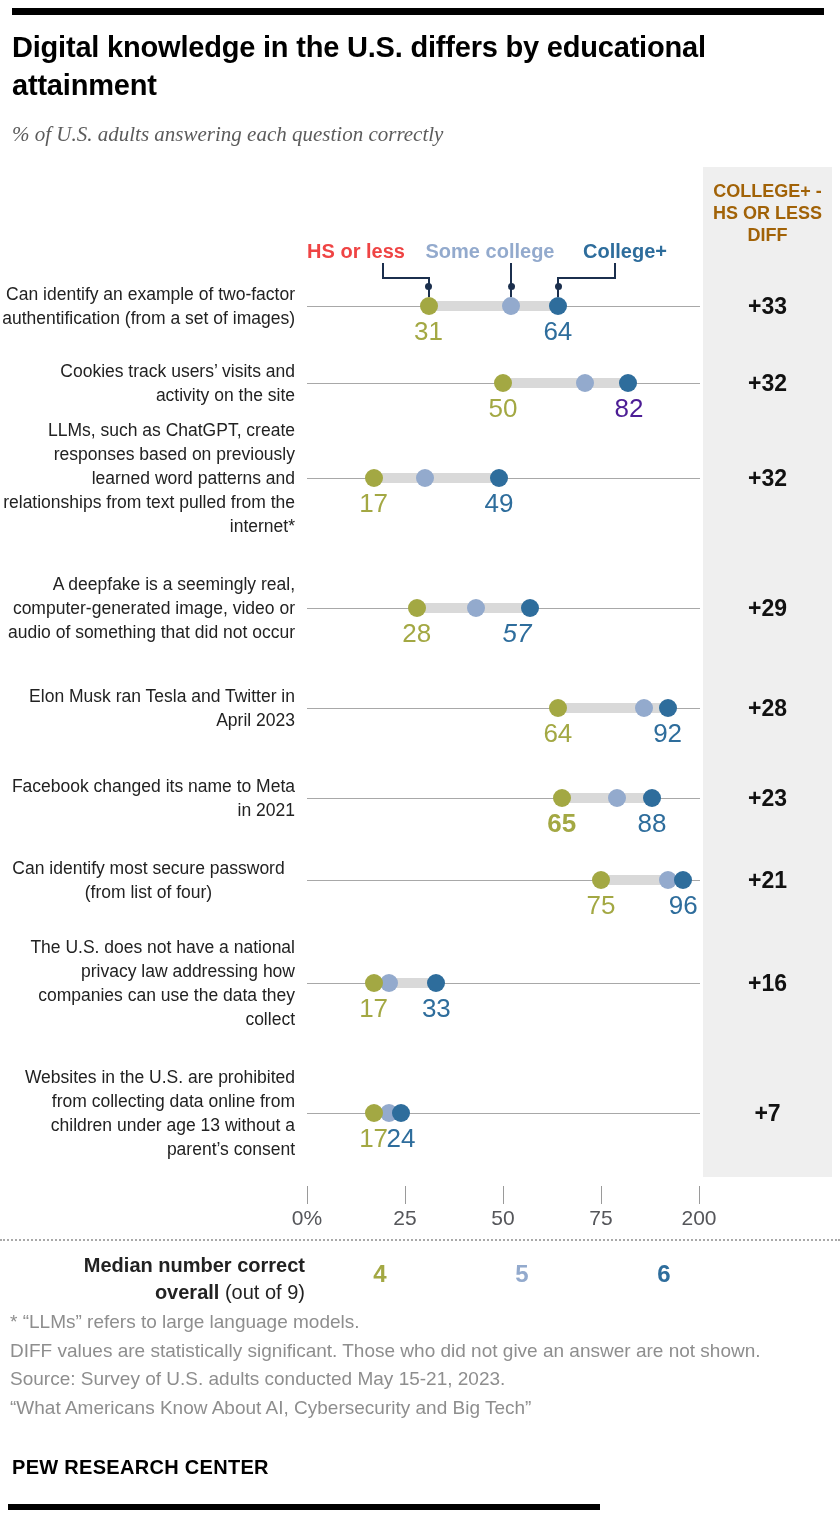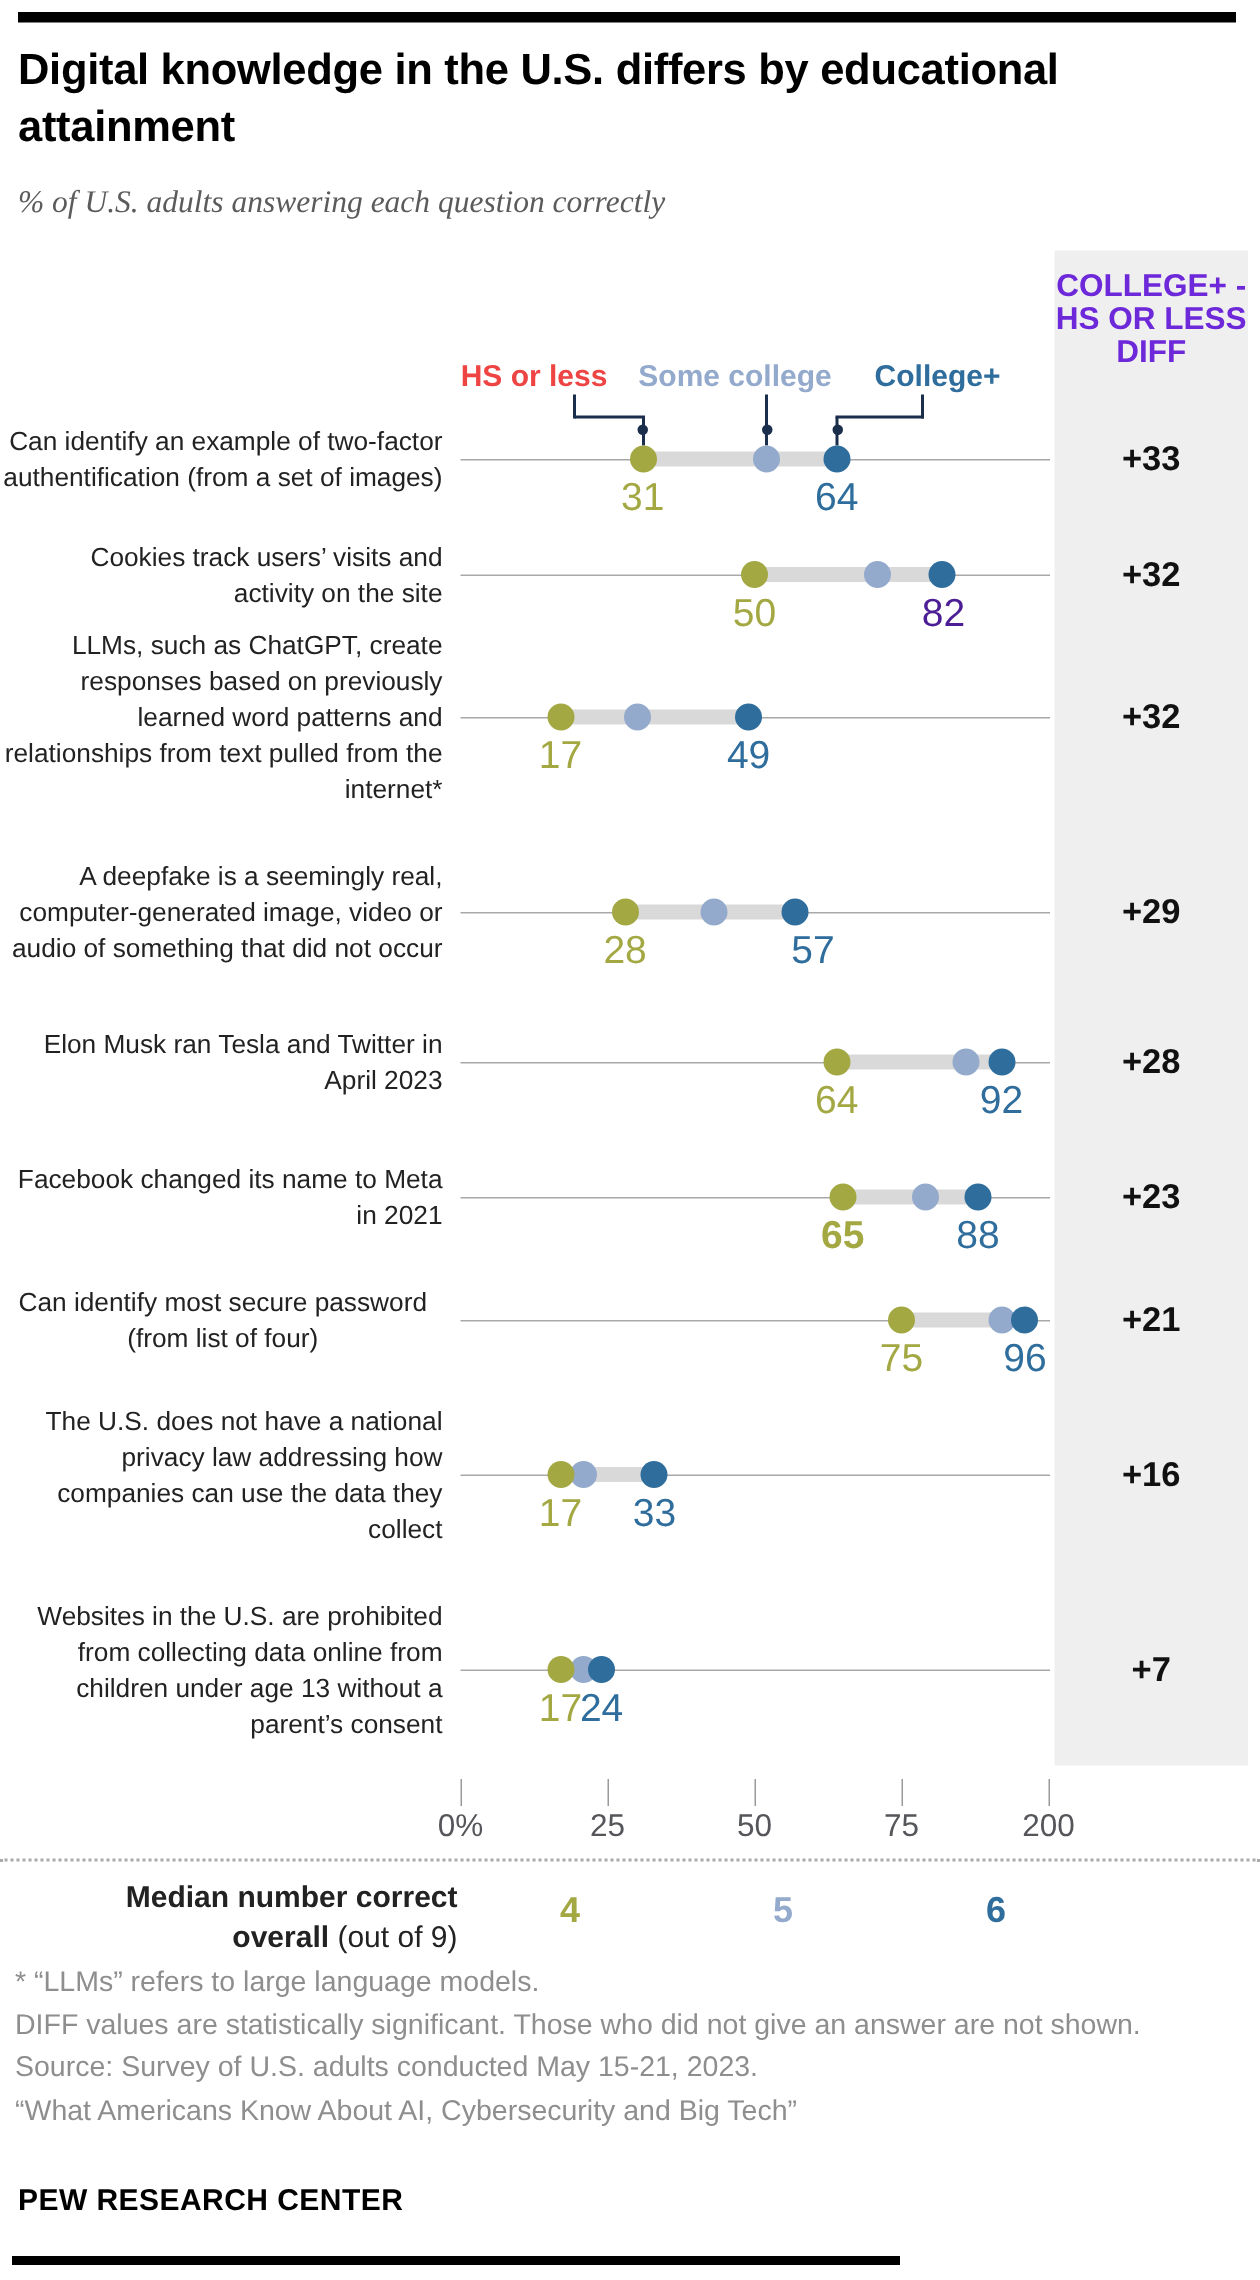--- a/index.html
+++ b/index.html
@@ -5,21 +5,21 @@
   html,body{margin:0;padding:0;background:#fff;}
   #fig{
     position:relative;width:840px;height:1520px;background:#fff;overflow:hidden;
     font-family:"Liberation Sans",sans-serif;
   }
   .abs{position:absolute;}
   #top-bar{left:12px;top:8px;width:812px;height:7px;background:#000;}
   #title{left:12px;top:28px;width:806px;font-size:29px;font-weight:700;line-height:38px;color:#000;letter-spacing:-0.2px;}
   #subtitle{left:12px;top:122px;width:700px;font-family:"Liberation Serif",serif;font-style:italic;font-size:21px;color:#5b5b5b;}
   #diff-panel{left:703px;top:167px;width:129px;height:1010px;background:#efefef;}
-  #diff-header{left:703px;top:180px;width:129px;text-align:center;font-size:21px;font-weight:700;line-height:22px;color:#6d28d9;}
+  #diff-header{left:703px;top:180px;width:129px;text-align:center;font-size:18px;font-weight:700;line-height:22px;color:#a16207;}
   .legend-label{top:240px;transform:translateX(-50%);font-size:20px;font-weight:700;white-space:nowrap;}
   .leg-line{background:#1b2f4d;}
   .leg-dot{width:7px;height:7px;border-radius:50%;background:#1b2f4d;}
   .row-label{left:2px;width:293px;text-align:right;transform:translateY(-50%);
     font-size:17.5px;line-height:24px;color:#222;}
   .grid-line{height:1px;background:#a8a8a8;}
   .range-bar{height:10px;background:#d9d9d9;}
   .dot{width:18px;height:18px;border-radius:50%;}
   .val{transform:translateX(-50%);font-size:26px;white-space:nowrap;}
   .diff-val{left:703px;width:129px;text-align:center;transform:translateY(-50%);
@@ -86,21 +86,21 @@
       <div class="abs val" style="left: 373.64px; top: 488px; color: rgb(163, 168, 67);">17</div>
       <div class="abs val" style="left: 499.08px; top: 488px; color: rgb(46, 109, 156);">49</div>
       <div class="abs diff-val" style="top: 478px;">+32</div>
       <div class="abs row-label" style="top: 608px;">A deepfake is a seemingly real, computer-generated image, video or audio of something that did not occur</div>
       <div class="abs grid-line" style="left: 307px; top: 607.5px; width: 393px;"></div>
       <div class="abs range-bar" style="left: 416.76px; top: 603px; width: 113.68px;"></div>
       <div class="abs dot" style="left: 466.56px; top: 599px; background: rgb(147, 170, 205);"></div>
       <div class="abs dot" style="left: 407.76px; top: 599px; background: rgb(163, 168, 67);"></div>
       <div class="abs dot" style="left: 521.44px; top: 599px; background: rgb(46, 109, 156);"></div>
       <div class="abs val" style="left: 416.76px; top: 618px; color: rgb(163, 168, 67);">28</div>
-      <div class="abs val" style="left: 542px; top: 618px; color: rgb(46, 109, 156);">57</div>
+      <div class="abs val" style="left: 517px; top: 618px; color: rgb(46, 109, 156); font-style: italic;">57</div>
       <div class="abs diff-val" style="top: 608px;">+29</div>
       <div class="abs row-label" style="top: 708px;">Elon Musk ran Tesla and Twitter in April 2023</div>
       <div class="abs grid-line" style="left: 307px; top: 707.5px; width: 393px;"></div>
       <div class="abs range-bar" style="left: 557.88px; top: 703px; width: 109.76px;"></div>
       <div class="abs dot" style="left: 635.12px; top: 699px; background: rgb(147, 170, 205);"></div>
       <div class="abs dot" style="left: 548.88px; top: 699px; background: rgb(163, 168, 67);"></div>
       <div class="abs dot" style="left: 658.64px; top: 699px; background: rgb(46, 109, 156);"></div>
       <div class="abs val" style="left: 557.88px; top: 718px; color: rgb(163, 168, 67);">64</div>
       <div class="abs val" style="left: 667.64px; top: 718px; color: rgb(46, 109, 156);">92</div>
       <div class="abs diff-val" style="top: 708px;">+28</div>

